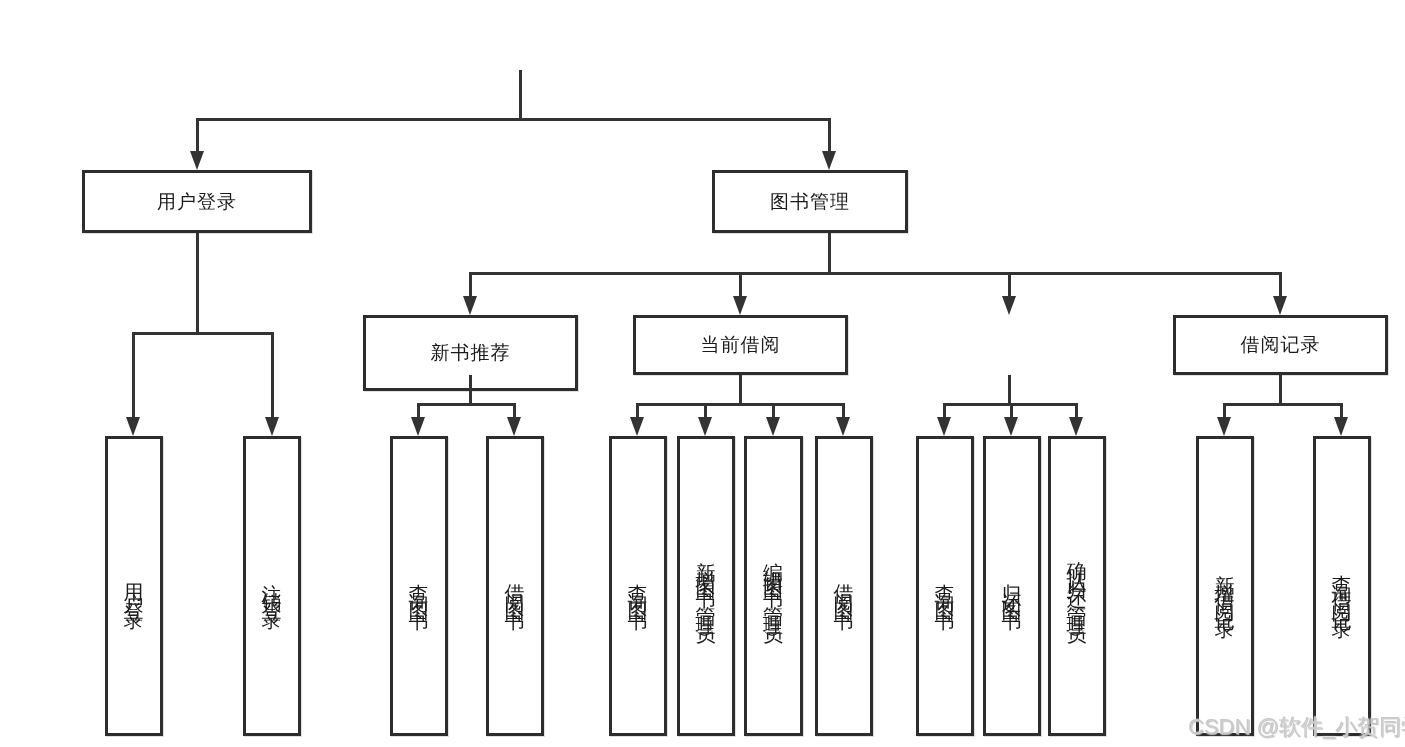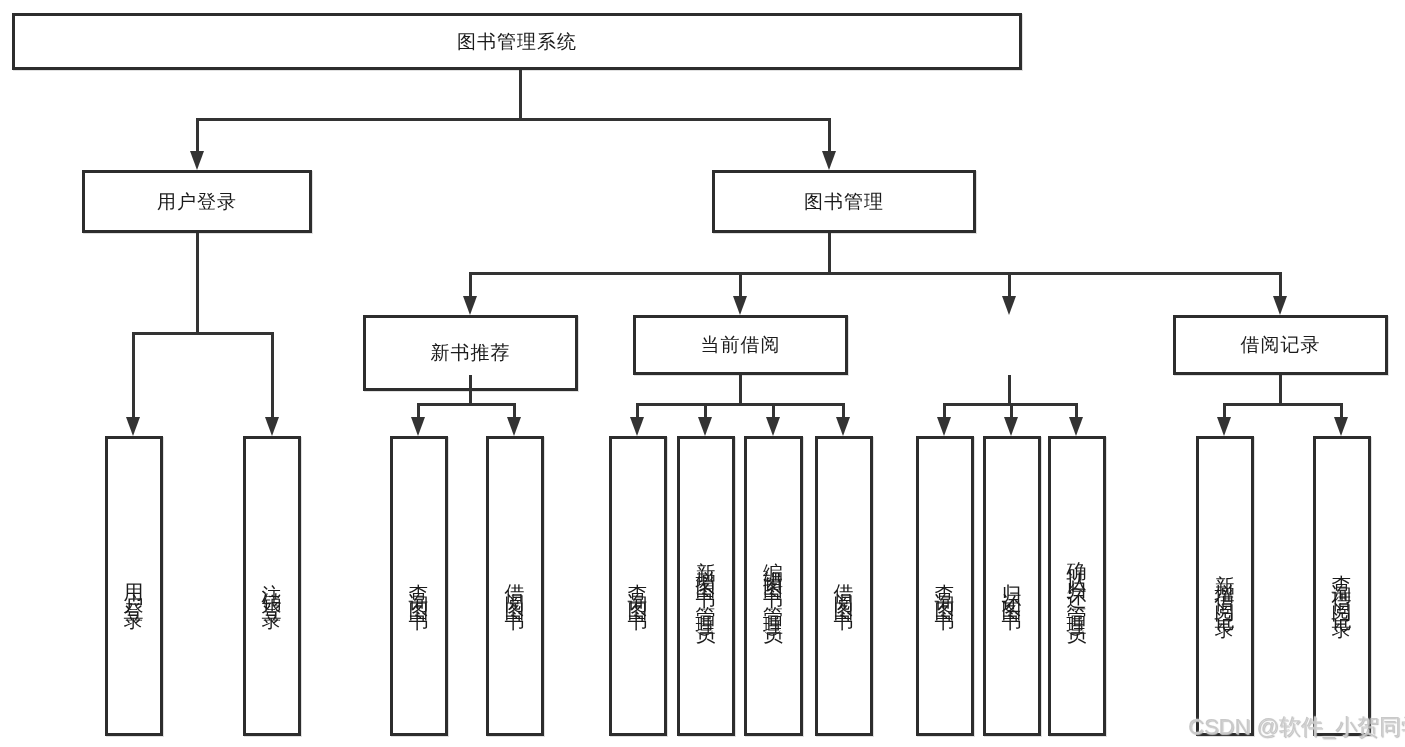--- a/index.html
+++ b/index.html
@@ -53,33 +53,32 @@
     text-shadow: 0 0 2px #ffffff, 1px 1px 1px #aaaaaa;
     white-space: nowrap;
     z-index: 10;
   }
 </style>
 </head>
 <body>
 
 <div id="canvas">
 
-  <div class="box hlabel" style="left:12px; top:13px; width:1010px; height:57px;">图书管理系统</div>
 
   <div>
     <div class="vline" style="left:519px; top:70px; height:49px;"></div>
     <div class="hline" style="left:196px; top:118px; width:635px;"></div>
     <div class="vline" style="left:196px; top:120px; height:34px;"></div>
     <div class="arrowhead" style="left:190px; top:151px;"></div>
     <div class="vline" style="left:828px; top:120px; height:34px;"></div>
     <div class="arrowhead" style="left:822px; top:151px;"></div>
   </div>
 
   <div class="box hlabel" style="left:82px; top:170px; width:230px; height:63px;">用户登录</div>
-  <div class="box hlabel" style="left:712px; top:170px; width:264px; height:63px;">图书管理</div>
+  <div class="box hlabel" style="left:712px; top:170px; width:196px; height:63px;">图书管理</div>
 
   <div>
     <div class="vline" style="left:196px; top:233px; height:102px;"></div>
     <div class="hline" style="left:132px; top:332px; width:142px;"></div>
     <div class="vline" style="left:132px; top:334px; height:84px;"></div>
     <div class="arrowhead" style="left:126px; top:417px;"></div>
     <div class="vline" style="left:271px; top:334px; height:84px;"></div>
     <div class="arrowhead" style="left:265px; top:417px;"></div>
   </div>
 

